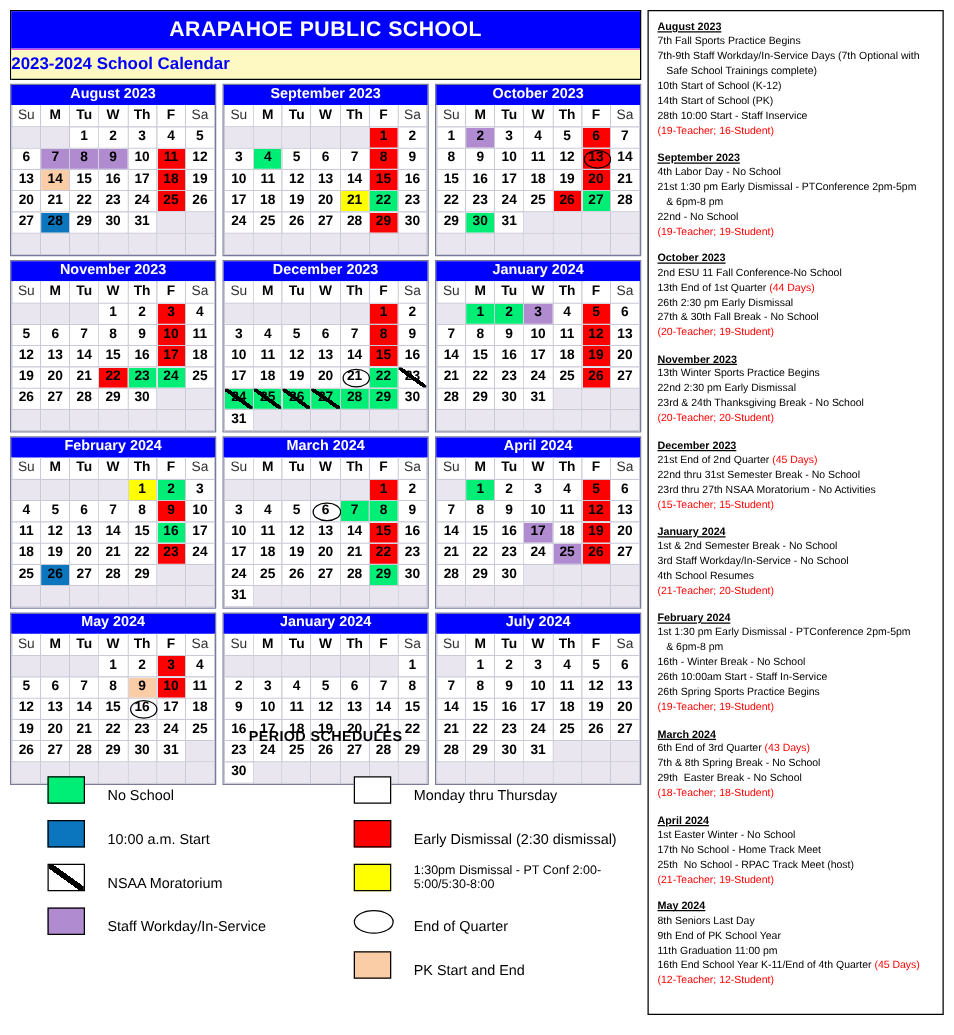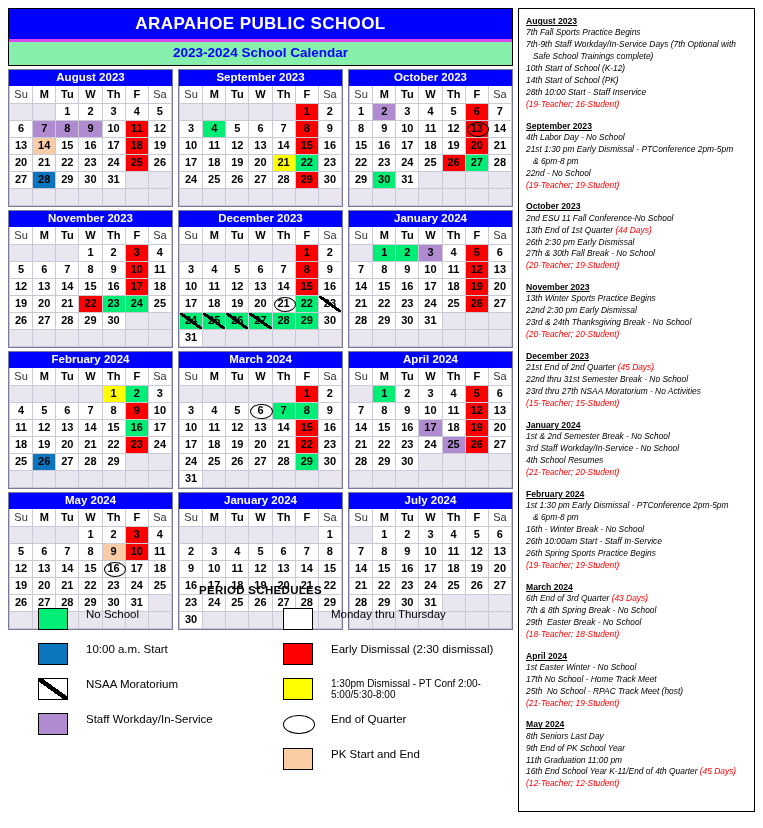--- a/index.html
+++ b/index.html
@@ -28,27 +28,26 @@
     background: #0000FF;
     color: #ffffff;
     text-align: center;
     font-size: 17px;
     font-weight: bold;
     letter-spacing: .4px;
     padding: 6px 0 7px;
     line-height: 1;
   }
   #sub-title {
-    background: #86efac;
+    background: #fef9c3;
     color: #0000FF;
-    text-align: center;
     font-size: 13.5px;
     font-weight: bold;
     padding: 4px 0 5px;
-    border-top: 3px solid #d946ef;
+    border-top: 1px solid #d946ef;
     border-bottom: 1px solid #000;
     line-height: 1;
   }
 
   
   #months {
     display: grid;
     grid-template-columns: repeat(3, 165px);
     column-gap: 5px;
     row-gap: 3px;
@@ -112,21 +111,21 @@
   
   #legend-wrap { position: absolute; left: 8px; top: 584px; width: 505px; }
   #legend-title {
     text-align: center;
     font-size: 11.5px;
     font-weight: bold;
     letter-spacing: .3px;
     margin-bottom: 12px;
   }
   #legend-cols { display: grid; grid-template-columns: 245px 260px; }
-  .leg-row { display: flex; align-items: flex-start; height: 35px; }
+  .leg-row { display: flex; align-items: flex-end; height: 35px; }
   .swatch {
     width: 30px; height: 22px;
     border: 1.6px solid #000;
     margin-left: 30px;
     margin-right: 18px;
     flex: none;
     position: relative;
     background: #fff;
   }
   .sw-green  { background: #00EE76; }
@@ -174,21 +173,20 @@
     color: #000;
     line-height: 1.42;
     margin-top: 9px;
   }
   .nt-month.first { margin-top: 0; }
   .nt-line {
     font-size: 8.4px;
     color: #000;
     line-height: 1.42;
     white-space: pre-wrap;
-    font-style: italic;
   }
   .nt-line.red { color: #FF0000; }
   .nt-line .red { color: #FF0000; }
 </style>
 </head>
 <body>
 
 <div id="page">
 
   <div id="left-col">

